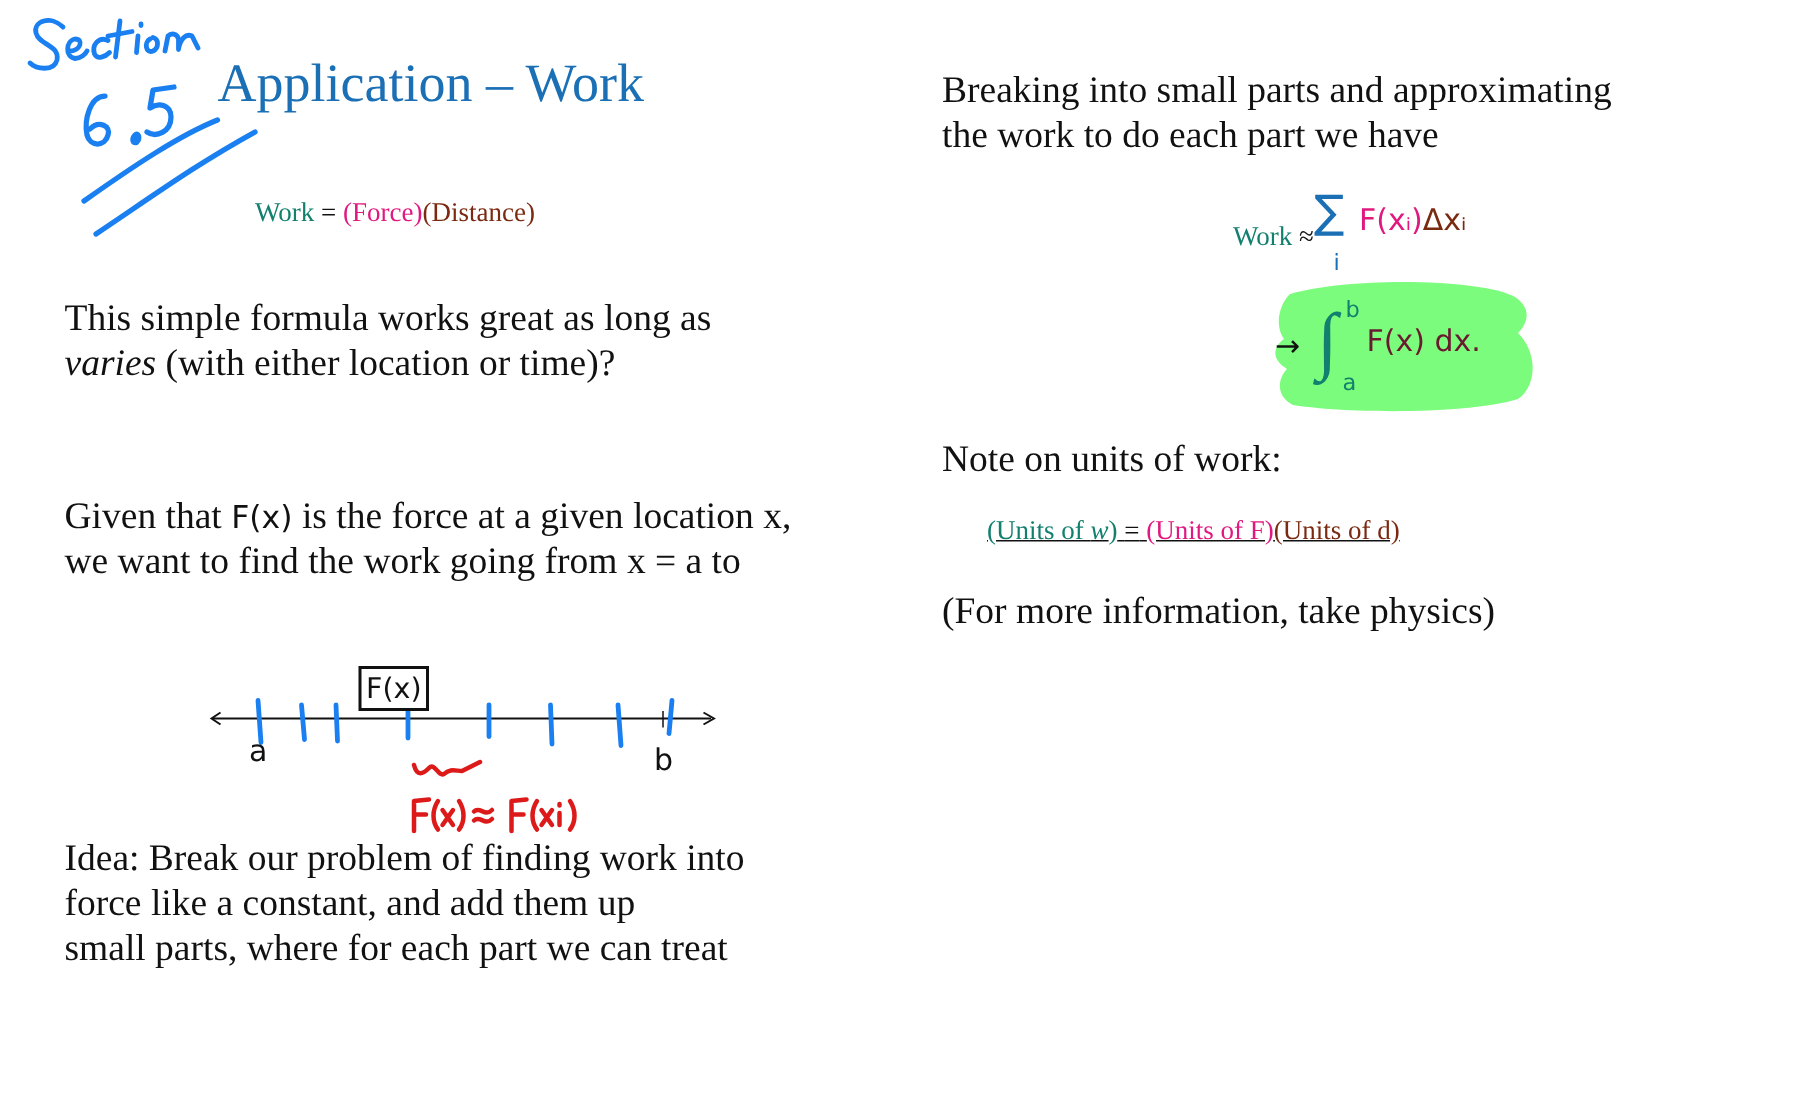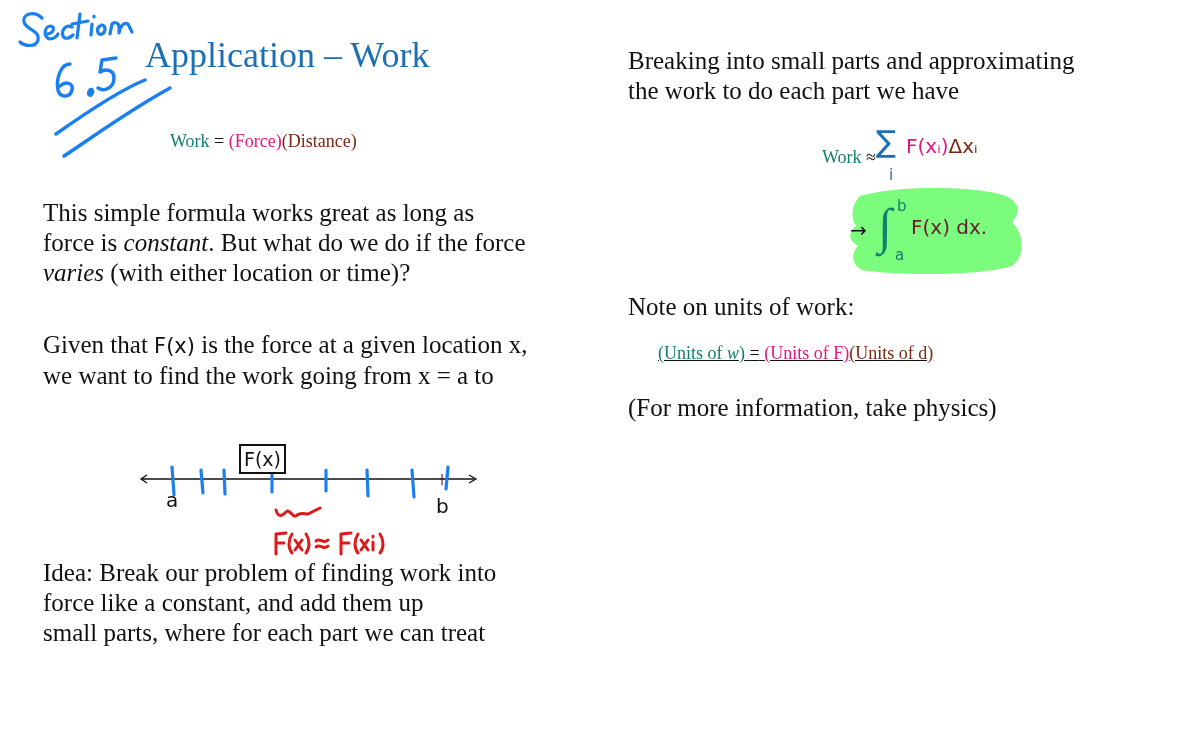--- a/index.html
+++ b/index.html
@@ -95,21 +95,20 @@
 <div class="abs title serif">Application – Work</div>
 
 <div class="abs eq serif" style="left:170px; top:131px;">
   <span class="teal">Work</span>
   <span>=</span>
   <span class="magenta">(Force)</span><span class="brown">(Distance)</span>
 </div>
 
 <div class="abs para serif" style="left:43px; top:198px;">
   <div>This simple formula works great as long as</div>
-  <div><span>force is </span><em>constant</em><span>. But what do we do if the force</span></div>
   <div><em>varies</em><span> (with either location or time)?</span></div>
 </div>
 
 <div class="abs para serif" style="left:43px; top:330px;">
   <div><span>Given that </span><span class="mathit">F(x)</span><span> is the force at a given location x,</span></div>
   <div>we want to find the work going from x = a to</div>
 </div>
 
 <div class="abs sans fbox" style="left:239px; top:444px; line-height:26px;">F(x)</div>
 <div class="abs sans" style="left:166px; top:488px; font-size:20px;">a</div>

